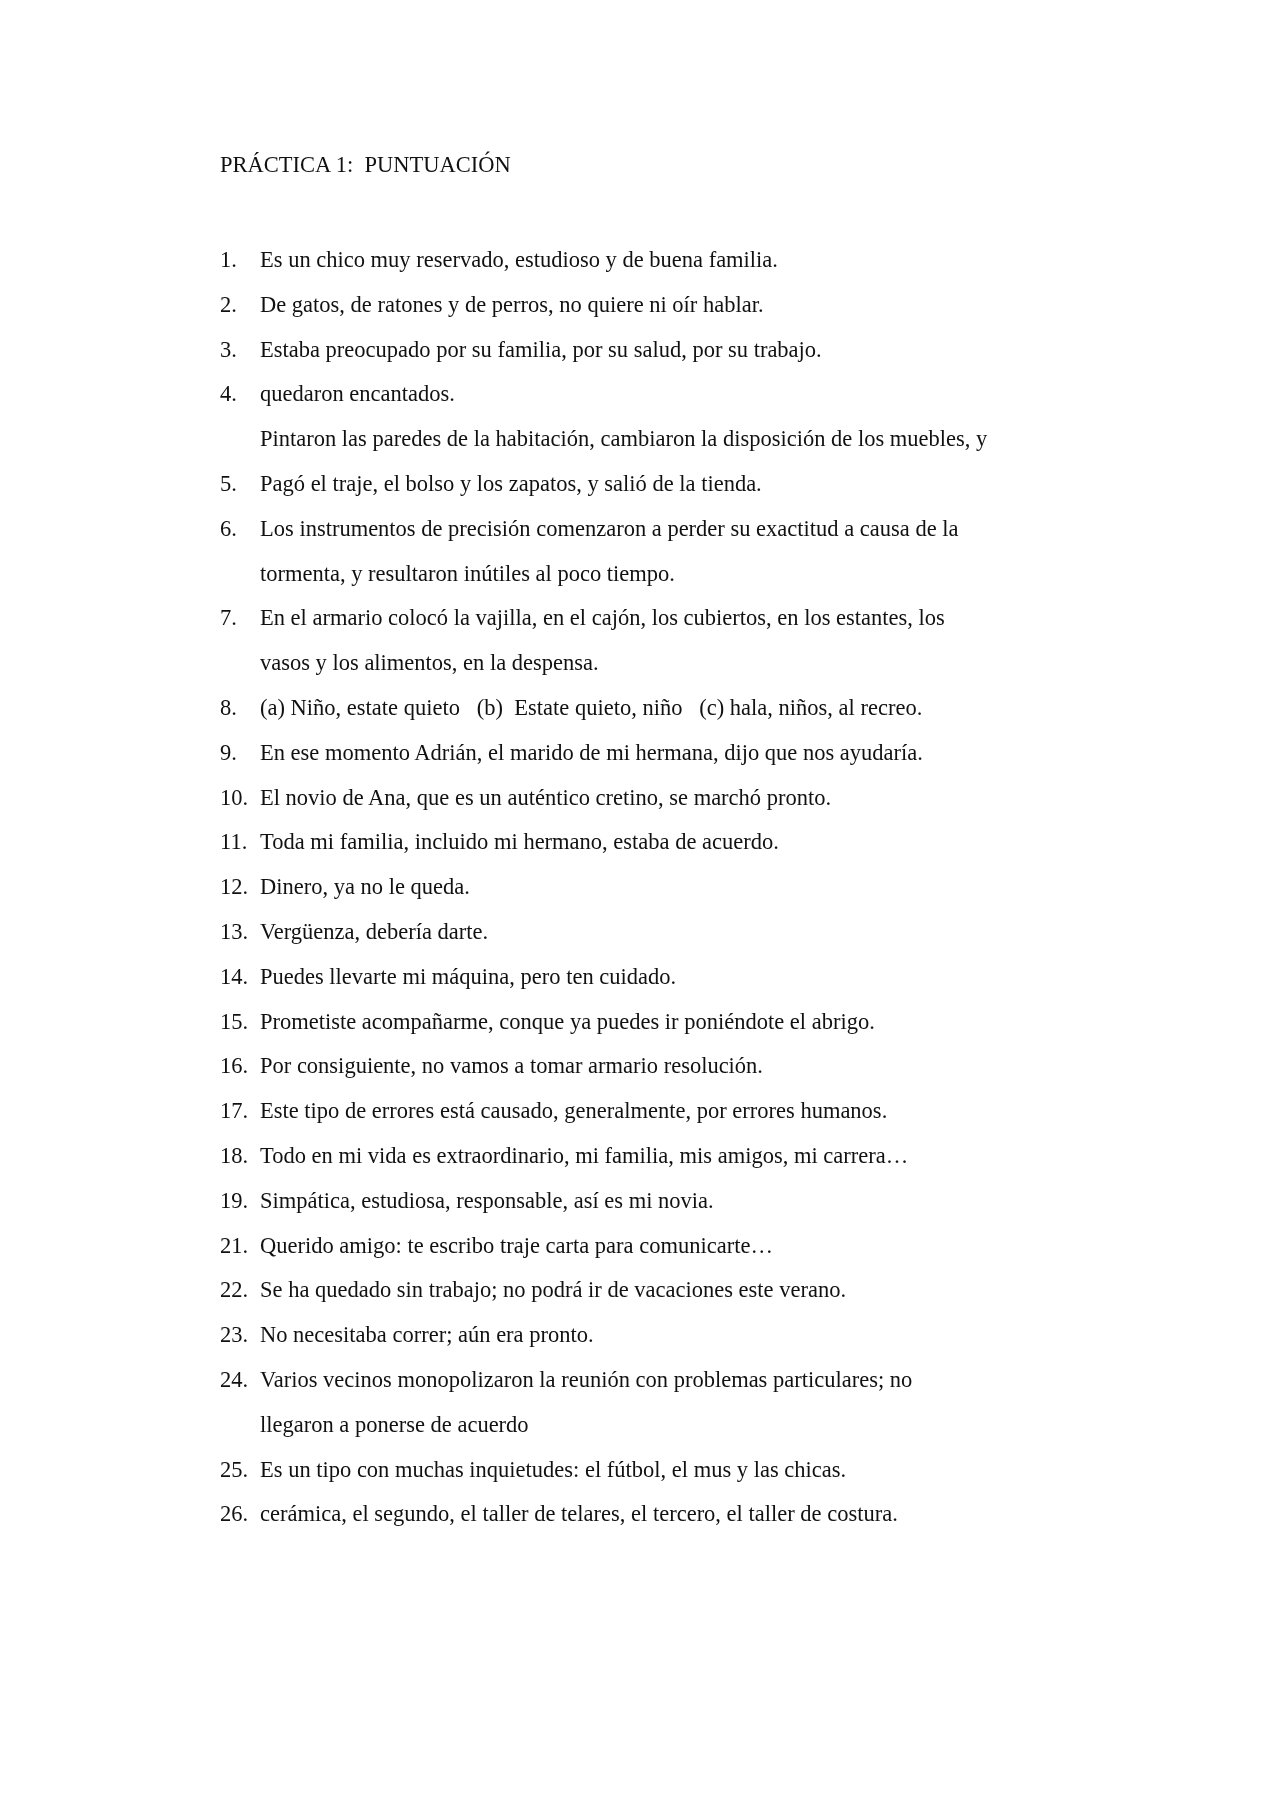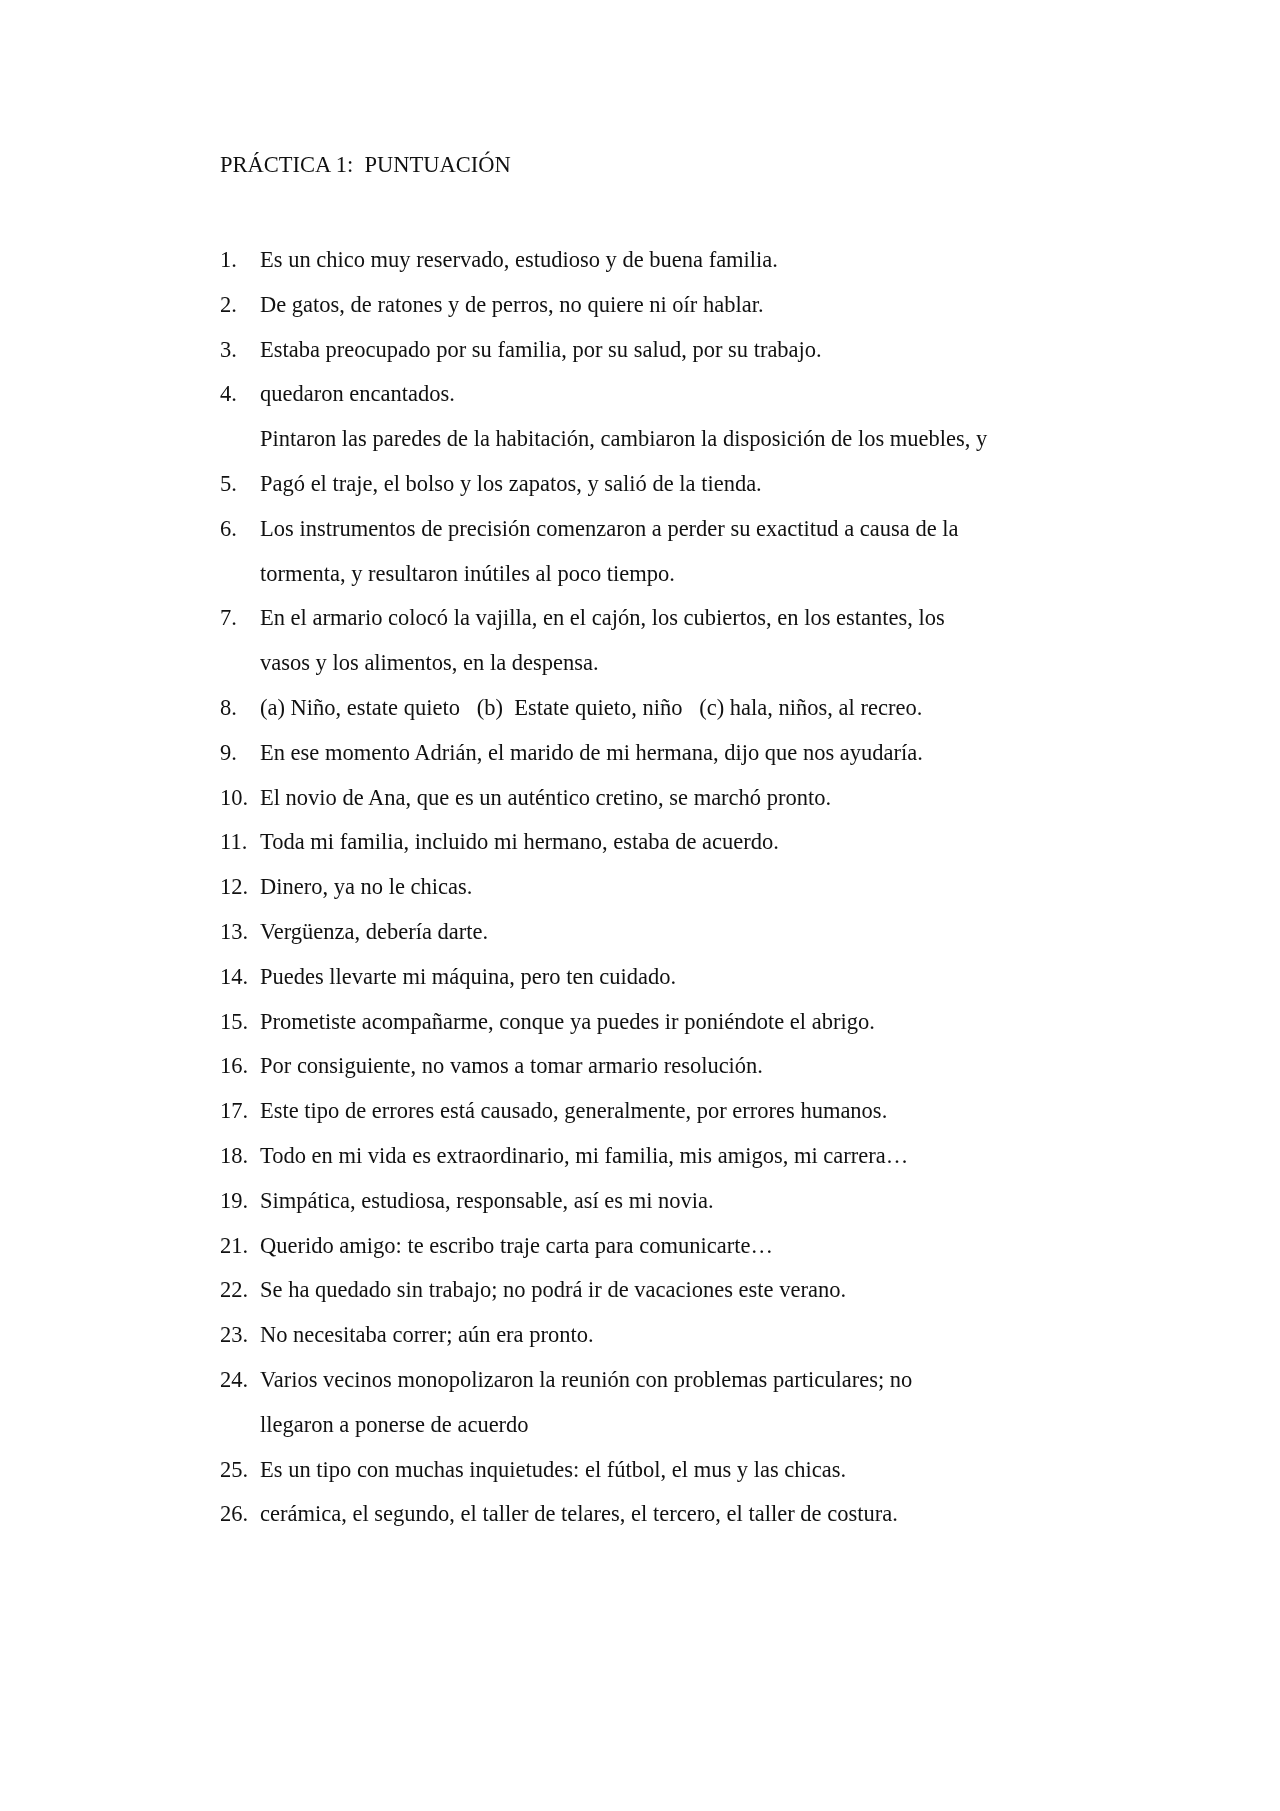--- a/index.html
+++ b/index.html
@@ -133,21 +133,21 @@
   </li>
       <li class="item">
     <span class="num">11.</span>
     <div class="lines">
           <span class="line">Toda mi familia, incluido mi hermano, estaba de acuerdo.</span>
         </div>
   </li>
       <li class="item">
     <span class="num">12.</span>
     <div class="lines">
-          <span class="line">Dinero, ya no le chicas.</span>
+          <span class="line">Dinero, ya no le queda.</span>
         </div>
   </li>
       <li class="item">
     <span class="num">13.</span>
     <div class="lines">
           <span class="line">Vergüenza, debería darte.</span>
         </div>
   </li>
       <li class="item">
     <span class="num">14.</span>

